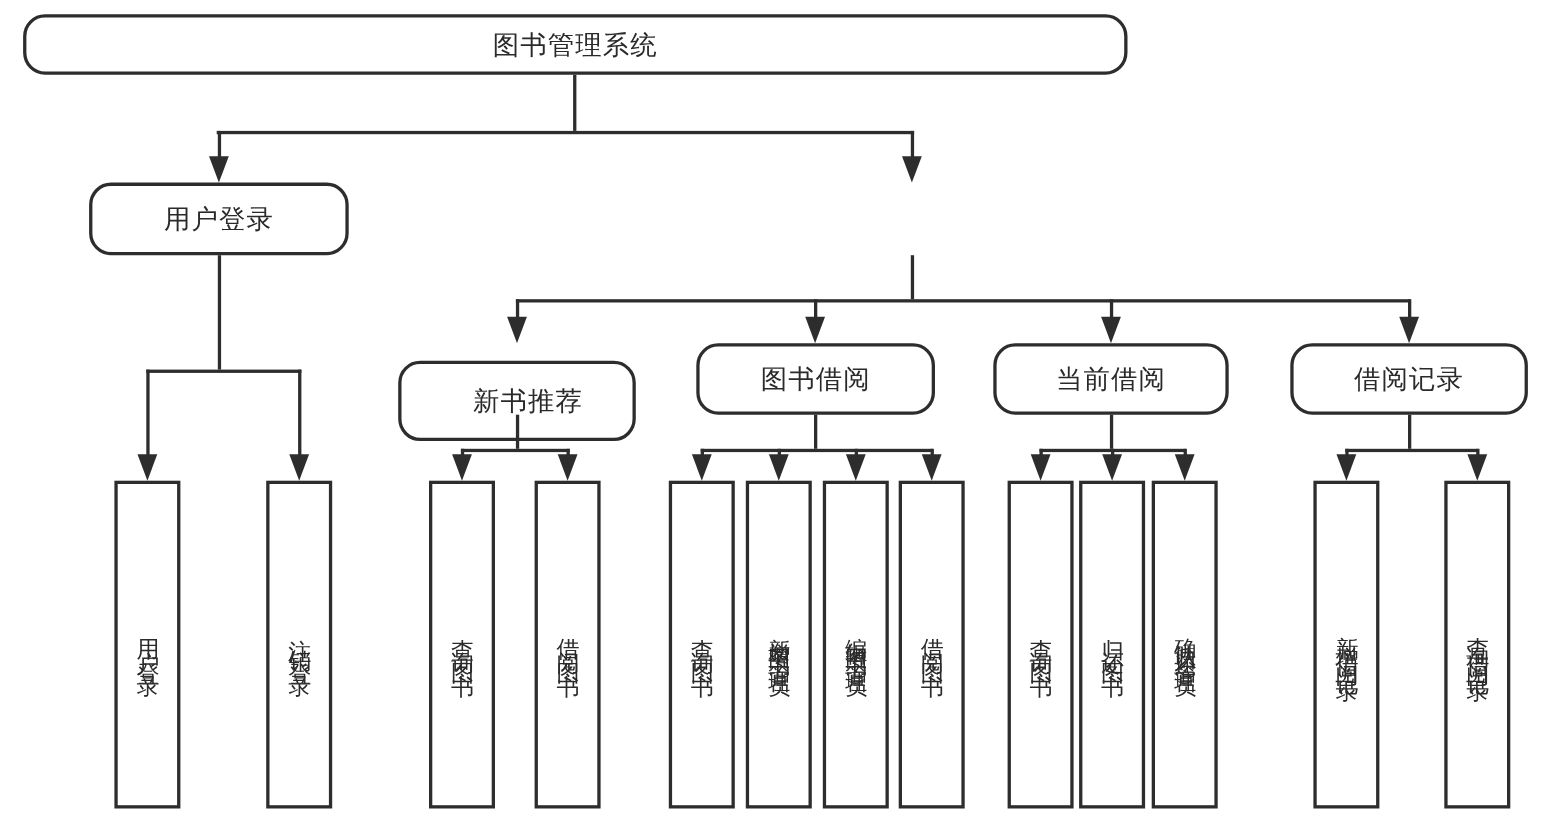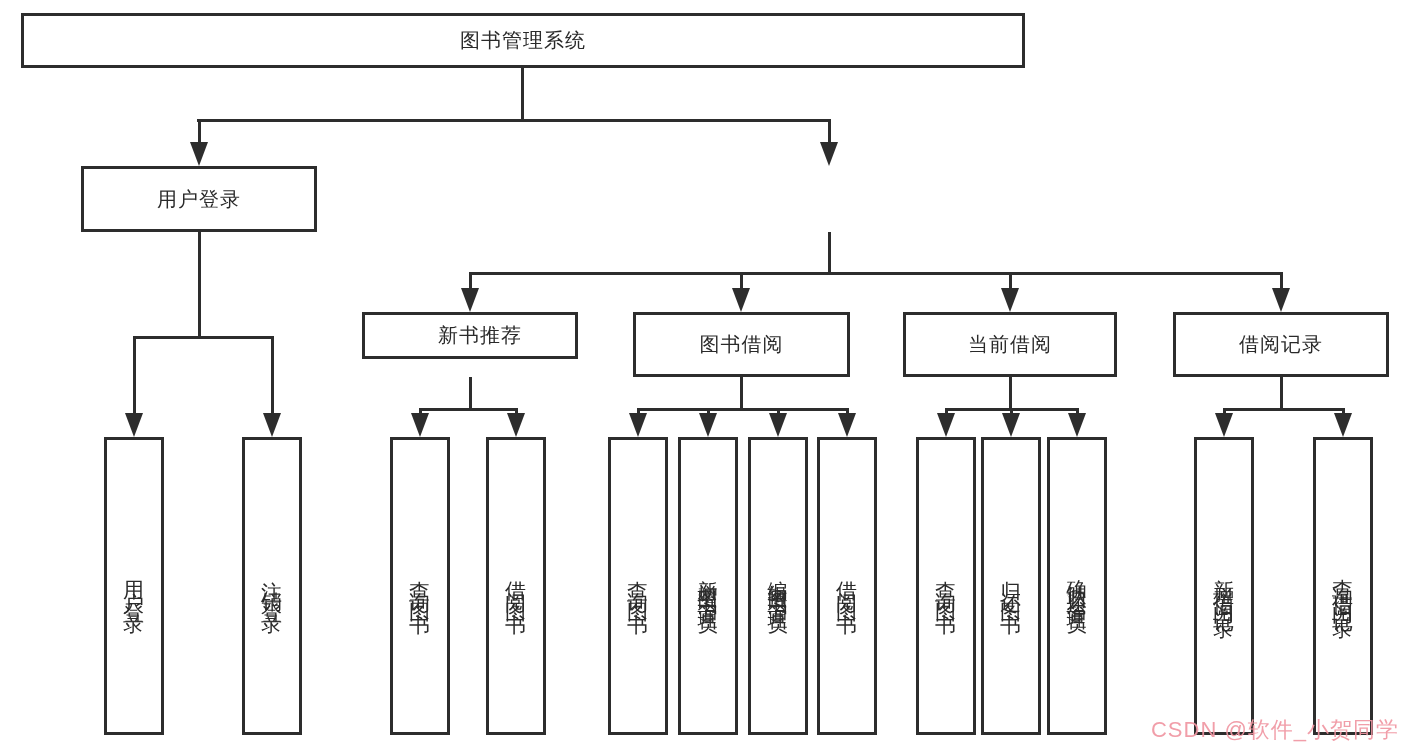--- a/index.html
+++ b/index.html
@@ -14,21 +14,21 @@
   .box {
     position: absolute;
     box-sizing: border-box;
     border: 3px solid #2d2d2d;
     background: #ffffff;
     display: flex;
     align-items: center;
     justify-content: center;
     color: #2a2a2a;
   }
-  .hbox { font-size: 20px; letter-spacing: 1px; }
+  .hbox { font-size: 24px; letter-spacing: 1px; border-radius: 20px; }
   .tbox { top: 437px; width: 60px; height: 298px; }
   .vlabel {
     writing-mode: vertical-rl;
     text-orientation: mixed;
     font-size: 21px;
     letter-spacing: 11px;
     line-height: 1;
   }
   .vlabel.mid   { letter-spacing: 8px; }
   .vlabel.tight { font-size: 20px; letter-spacing: 5px; }
@@ -57,21 +57,21 @@
 
   <div class="box hbox" style="left:21px; top:13px; width:1004px; height:55px;">
     <span>图书管理系统</span>
   </div>
 
   <div class="box hbox" style="left:81px; top:166px; width:236px; height:66px;">
     <span>用户登录</span>
   </div>
 
 
-  <div class="box hbox" style="left:362px; top:312px; width:216px; height:47px;padding-left:20px;">
+  <div class="box hbox" style="left:362px; top:328px; width:216px; height:73px;padding-left:20px;">
     <span>新书推荐</span>
   </div>
 
   <div class="box hbox" style="left:903px; top:312px; width:214px; height:65px;">
     <span>当前借阅</span>
   </div>
 
   <div class="box hbox" style="left:633px; top:312px; width:217px; height:65px;">
     <span>图书借阅</span>
   </div>
@@ -176,15 +176,14 @@
   <div class="vl" style="left:1076px; top:408px; height:9px;"></div>
   <div class="ar" style="left:1068px; top:413px;"></div>
 
   <div class="vl" style="left:1280px; top:377px; height:31px;"></div>
   <div class="hl" style="left:1223px; top:408px; width:121px;"></div>
   <div class="vl" style="left:1223px; top:408px; height:9px;"></div>
   <div class="ar" style="left:1215px; top:413px;"></div>
   <div class="vl" style="left:1342px; top:408px; height:9px;"></div>
   <div class="ar" style="left:1334px; top:413px;"></div>
 
-  <div class="watermark">CSDN @软件_小贺同学</div>
 
 </div>
 
 </body></html>

